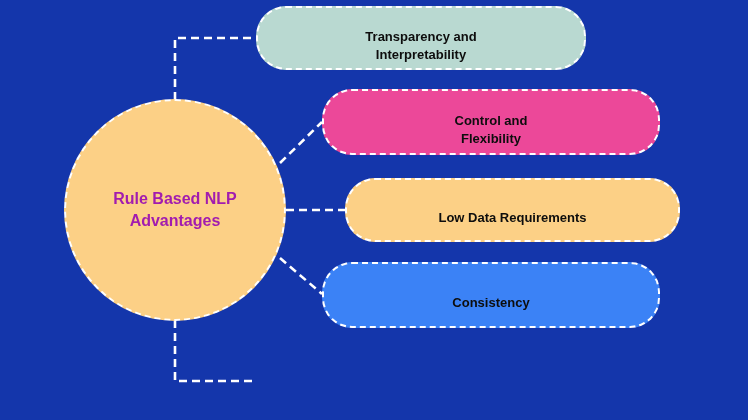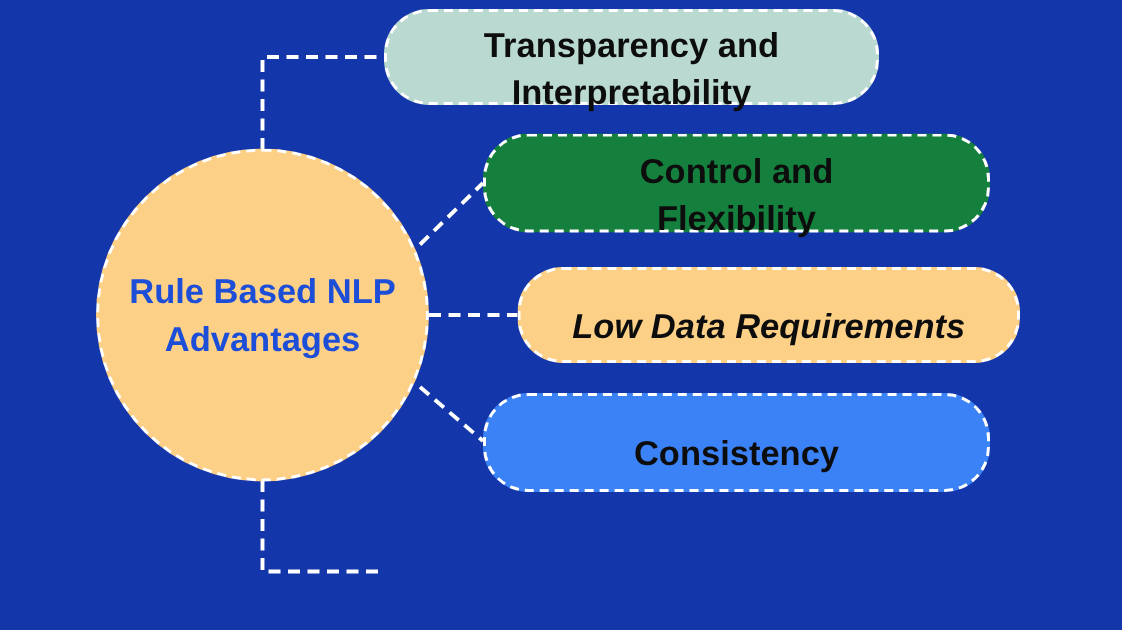--- a/index.html
+++ b/index.html
@@ -35,46 +35,46 @@
     border-radius: 50%;
     border: 2.6px dashed #ffffff;
     box-sizing: border-box;
     display: flex;
     align-items: center;
     justify-content: center;
     text-align: center;
   }
   .circle span {
     white-space: pre-line;
-    font-size: 23px;
+    font-size: 16px;
     font-weight: 700;
-    color: #1d4ed8;
+    color: #a21caf;
     line-height: 1.4;
   }
   .box {
     position: absolute;
     border: 2.6px dashed #ffffff;
     box-sizing: border-box;
     border-radius: 30px;
     display: flex;
     align-items: center;
     justify-content: center;
     text-align: center;
   }
   .box span {
     white-space: pre-line;
-    font-size: 23px;
+    font-size: 13px;
     font-weight: 700;
     color: #0d0d0d;
     line-height: 1.35;
     margin-top: 16px;
   }
   .box1 { left: 256px; top: 6px;   width: 330px; height: 64px; }
   .box2 { left: 322px; top: 89px;  width: 338px; height: 66px; }
-  .box3 { left: 345px; top: 178px; width: 335px; height: 64px; font-style: italic; }
+  .box3 { left: 345px; top: 178px; width: 335px; height: 64px; }
   .box4 { left: 322px; top: 262px; width: 338px; height: 66px; }
   .box5 { left: 256px; top: 345px; width: 340px; height: 70px; }
 </style>
 </head>
 <body>
 
 <div class="canvas" style="background-color: rgb(20, 54, 171);">
 
   <svg class="connectors" width="748" height="420" viewBox="0 0 748 420">
     <polyline points="175,100 175,38 257,38"></polyline>
@@ -87,21 +87,21 @@
   <div class="circle" style="background-color: rgb(252, 208, 134);">
     <span>Rule Based NLP
 Advantages</span>
   </div>
 
   <div class="box box1" style="background-color: rgb(185, 217, 209);">
     <span>Transparency and
 Interpretability</span>
   </div>
 
-  <div class="box box2" style="background-color: #15803d;">
+  <div class="box box2" style="background-color: #ec4899;">
     <span>Control and
 Flexibility</span>
   </div>
 
   <div class="box box3" style="background-color: rgb(252, 208, 134);">
     <span>Low Data Requirements</span>
   </div>
 
   <div class="box box4" style="background-color: #3b82f6;">
     <span>Consistency</span>

